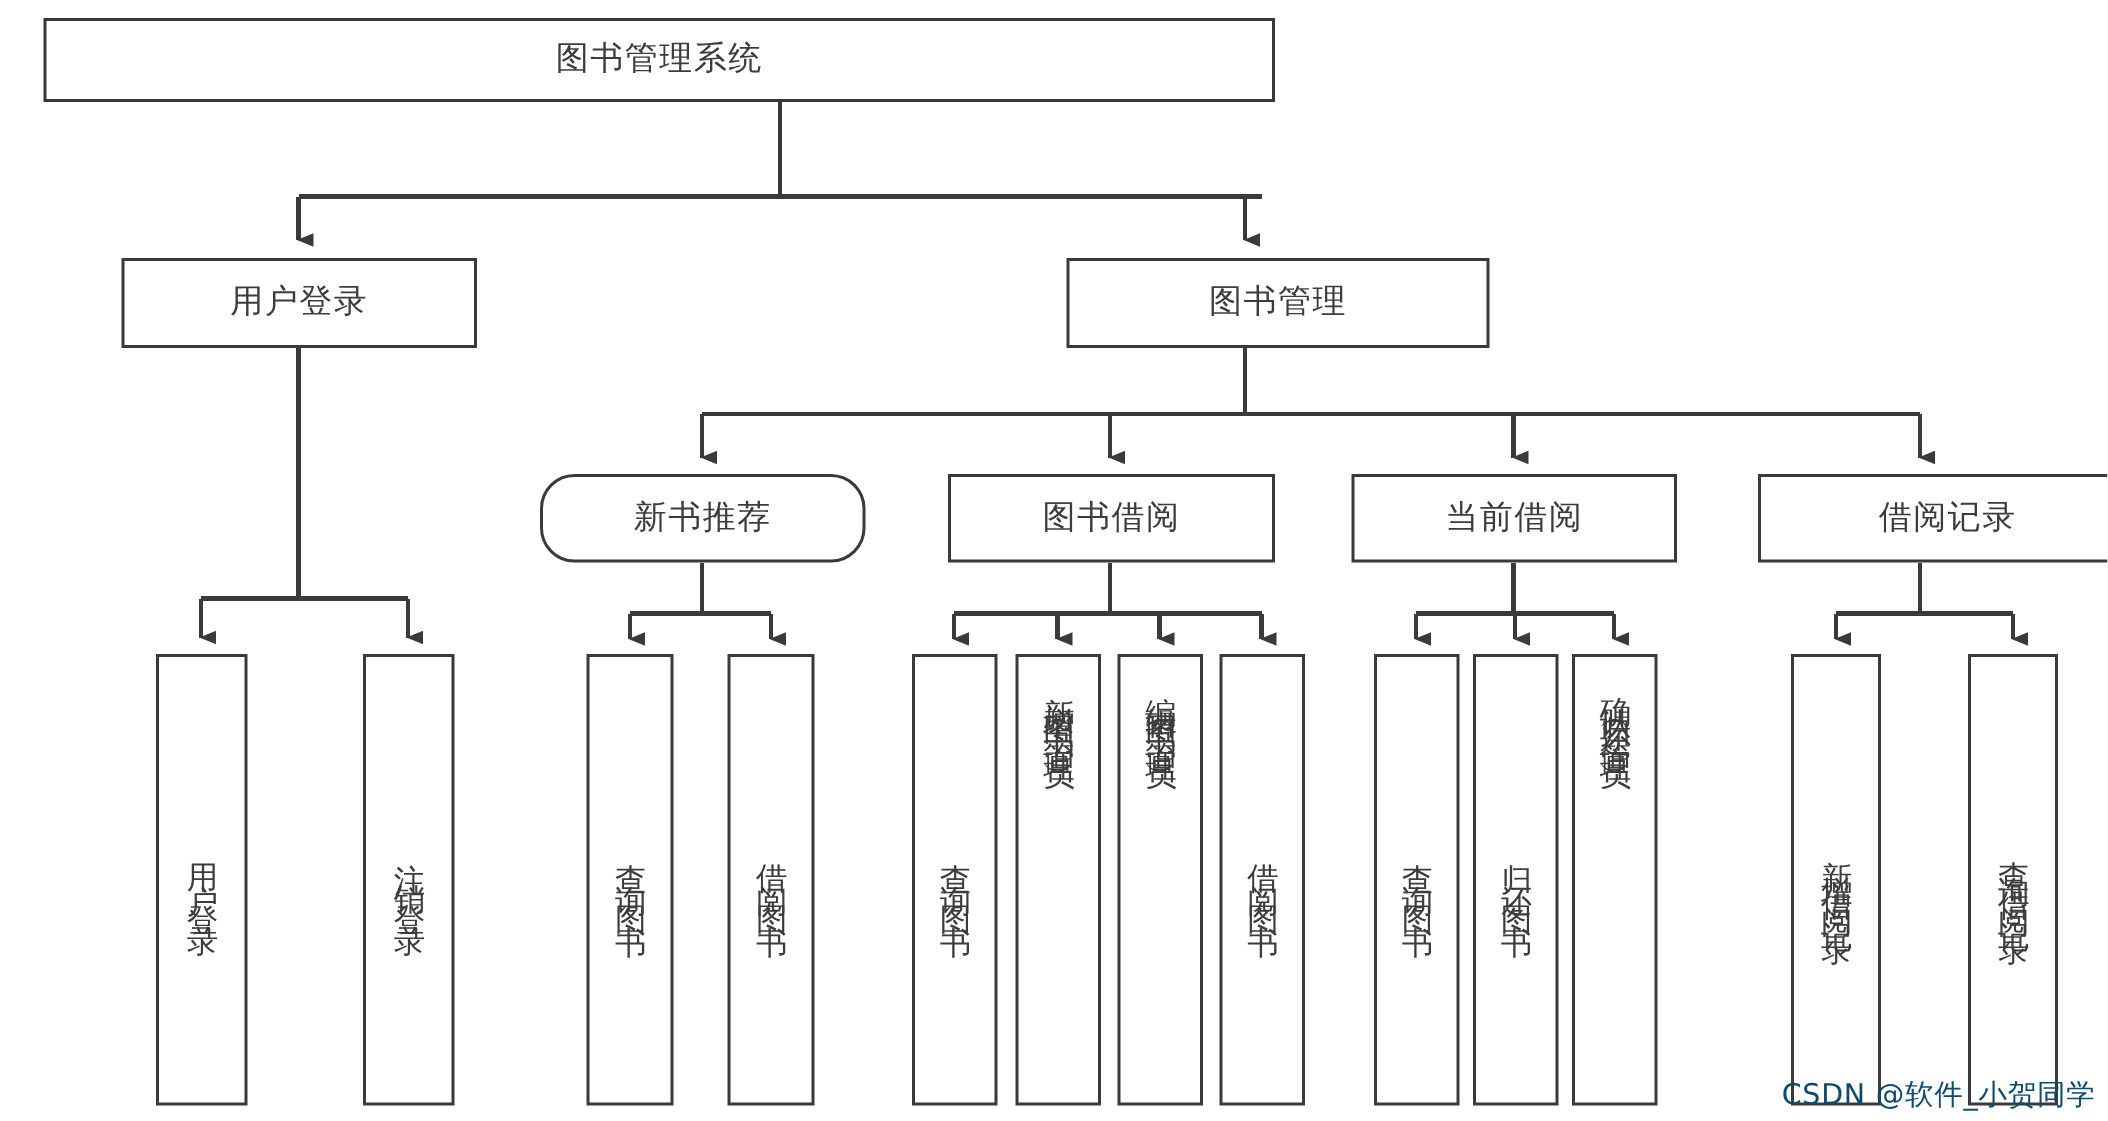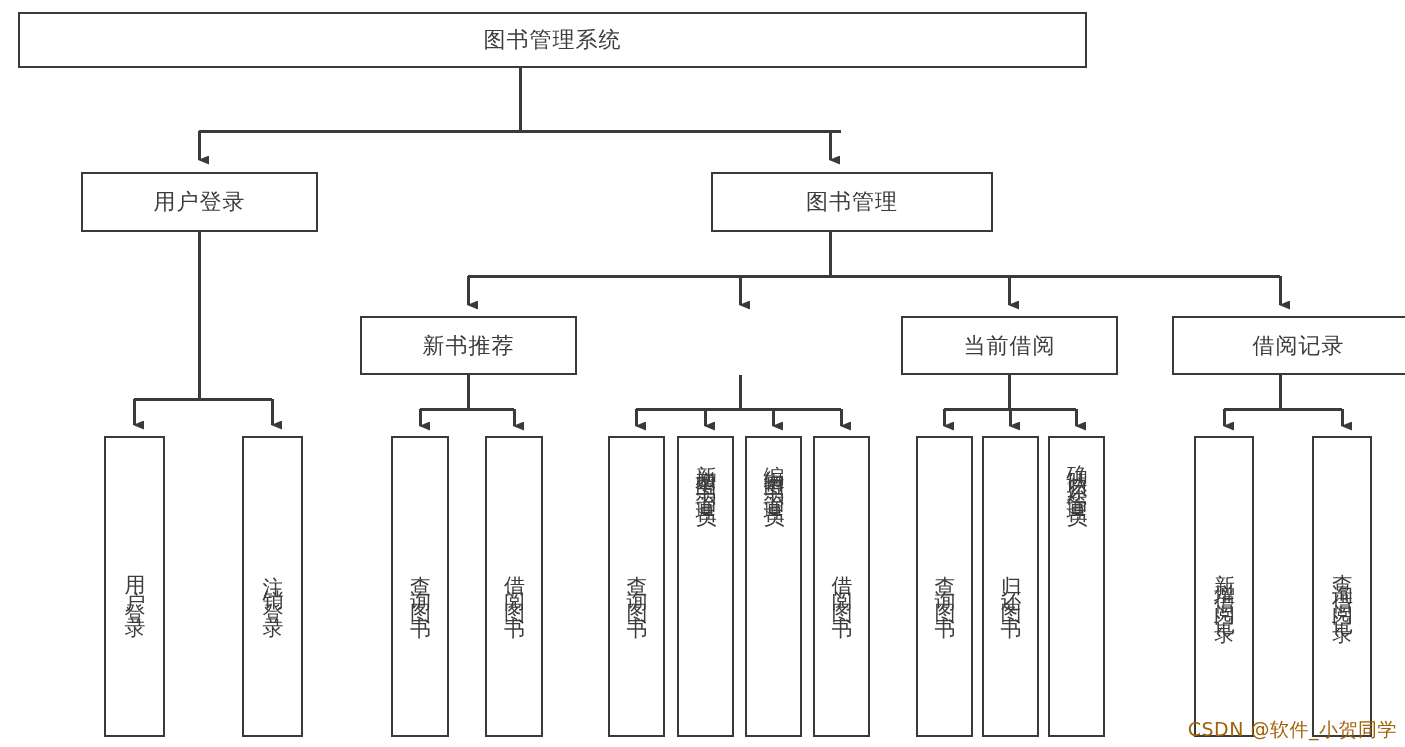--- a/index.html
+++ b/index.html
@@ -60,21 +60,21 @@
     margin: 0 auto;
   }
   .node-box.leaf.center-text {
     align-items: center;
   }
   #watermark {
     position: absolute;
     right: 8px;
     bottom: 4px;
     font-size: 19px;
-    color: #a16207;
+    color: #0c4a6e;
     letter-spacing: 0.5px;
     user-select: none;
     white-space: nowrap;
     text-align: right;
   }
 </style>
 </head>
 <body>
 
 <div id="diagram-root">
@@ -122,33 +122,36 @@
       <path d="M1010,409 L1010,426" marker-end="url(#arrowhead)"></path>
       <path d="M1076,409 L1076,426" marker-end="url(#arrowhead)"></path>
 
       <path d="M1280,375 L1280,409"></path>
       <path d="M1224,409 L1342,409"></path>
       <path d="M1224,409 L1224,426" marker-end="url(#arrowhead)"></path>
       <path d="M1342,409 L1342,426" marker-end="url(#arrowhead)"></path>
     </g>
   </svg>
 
-  <div class="node-box" id="node-root" style="left: 18px; top: 12px; width: 1069px; height: 56px;">
+  <div class="node-box" id="node-root" style="left: 29px; top: 12px; width: 821px; height: 56px;">
     <span class="node-label">图书管理系统</span>
   </div>
 
   <div class="node-box" id="node-user-login" style="left: 81px; top: 172px; width: 237px; height: 60px;">
     <span class="node-label">用户登录</span>
   </div>
   <div class="node-box" id="node-book-manage" style="left: 711px; top: 172px; width: 282px; height: 60px;">
     <span class="node-label">图书管理</span>
   </div>
 
-  <div class="node-box" id="node-new-book-rec" style="left: 360px; top: 316px; width: 217px; height: 59px;">
+  <div class="node-box" id="node-new-book-rec" style="left: 360px; top: 316px; width: 217px; height: 59px; border-radius: 23px;">
     <span class="node-label">新书推荐</span>
+  </div>
+  <div class="node-box" id="node-book-borrow" style="left: 632px; top: 316px; width: 218px; height: 59px;">
+    <span class="node-label">图书借阅</span>
   </div>
   <div class="node-box" id="node-current-borrow" style="left: 901px; top: 316px; width: 217px; height: 59px; text-align: right;">
     <span class="node-label">当前借阅</span>
   </div>
   <div class="node-box" id="node-borrow-record" style="left: 1172px; top: 316px; width: 253px; height: 59px;">
     <span class="node-label">借阅记录</span>
   </div>
 
   <div class="node-box leaf center-text" id="leaf-0" style="left: 104px; top: 436px; width: 61px; height: 301px;">
     <span class="node-label" style="letter-spacing: 14px;">用户登录</span>

